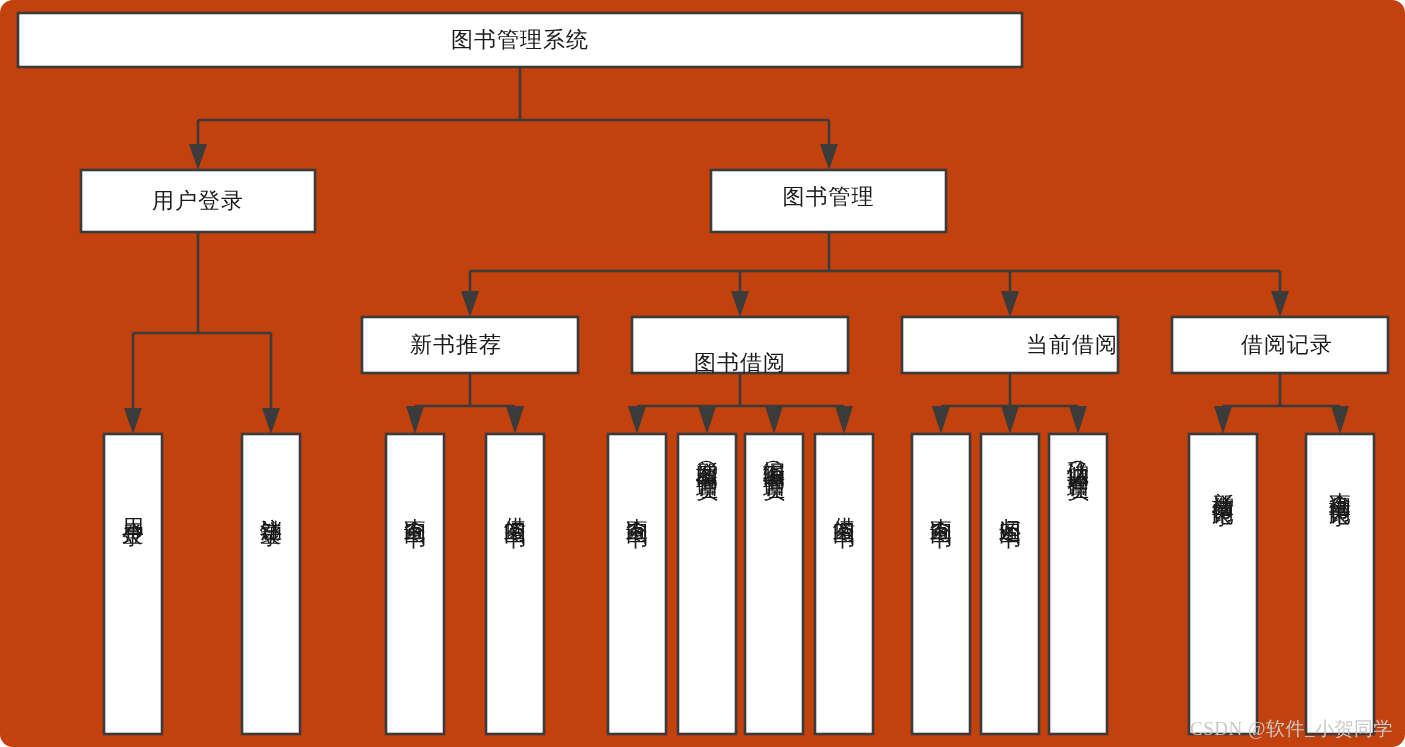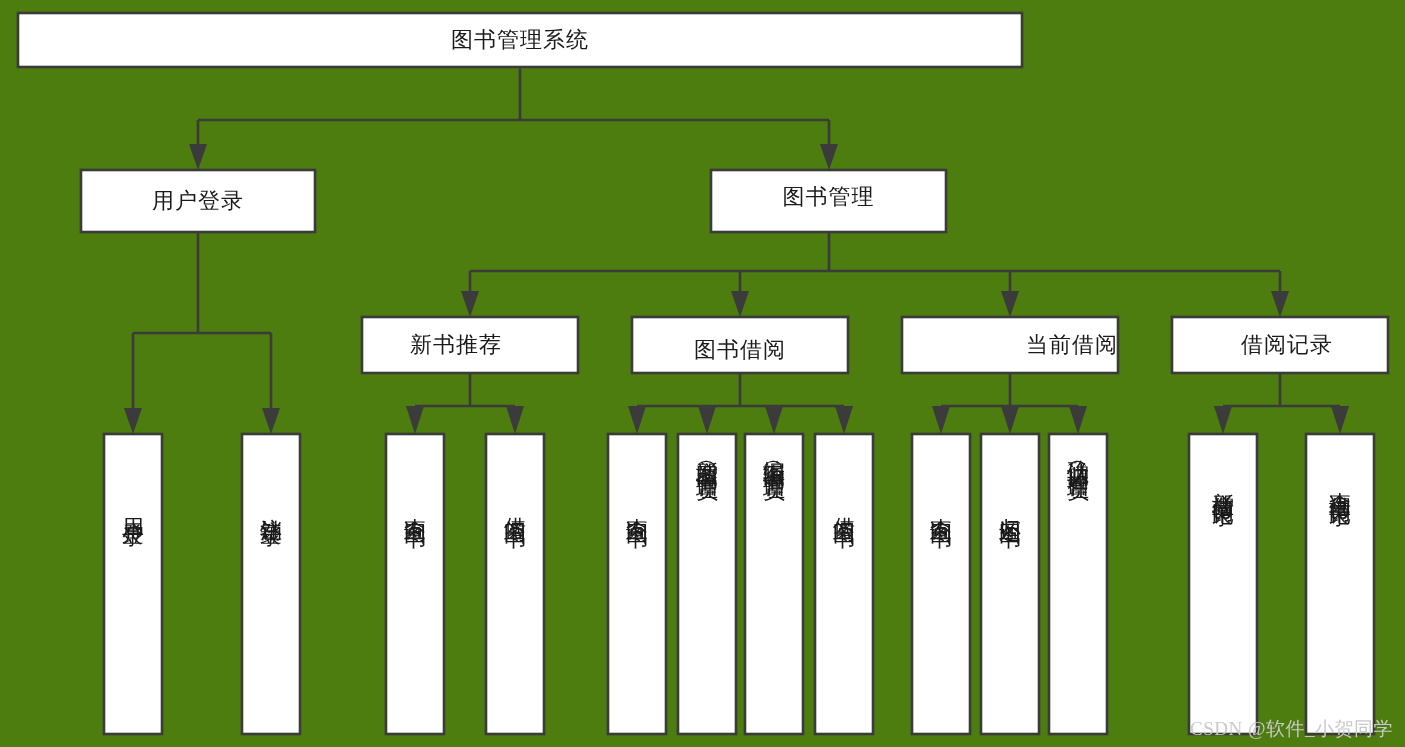--- a/index.html
+++ b/index.html
@@ -8,22 +8,23 @@
     padding: 0;
     background: #ffffff;
   }
   body {
     font-family: "Liberation Sans", "DejaVu Sans", sans-serif;
   }
   #diagram-root {
     position: relative;
     width: 1405px;
     height: 747px;
-    background: #4d7c0f;
+    background: #c2410c;
     overflow: hidden;
+    border-radius: 13px;
   }
   svg.diagram-canvas {
     position: absolute;
     left: 0;
     top: 0;
     width: 1405px;
     height: 747px;
     display: block;
   }
   .node-box {
@@ -172,21 +173,21 @@
   <div class="horiz-text-wrap" style="left:81px; top:170px; width:234px; height:62px;">
     <span class="horiz-text">用户登录</span>
   </div>
   <div class="horiz-text-wrap" style="left:711px; top:170px; width:235px; height:54px;">
     <span class="horiz-text">图书管理</span>
   </div>
 
   <div class="horiz-text-wrap" style="left:348px; top:317px; width:216px; height:56px;">
     <span class="horiz-text">新书推荐</span>
   </div>
-  <div class="horiz-text-wrap" style="left:632px; top:322px; width:216px; height:56px;">
+  <div class="horiz-text-wrap" style="left:632px; top:335px; width:216px; height:56px;">
     <span class="horiz-text">图书借阅</span>
   </div>
   <div class="horiz-text-wrap" style="left:902px; top:317px; width:216px; height:56px;justify-content:flex-end;">
     <span class="horiz-text">当前借阅</span>
   </div>
   <div class="horiz-text-wrap" style="left:1172px; top:317px; width:230px; height:56px;text-align:right;">
     <span class="horiz-text">借阅记录</span>
   </div>
 
   <div class="vert-text-wrap" style="left:104px; top:434px; width:58px; height:300px;">

